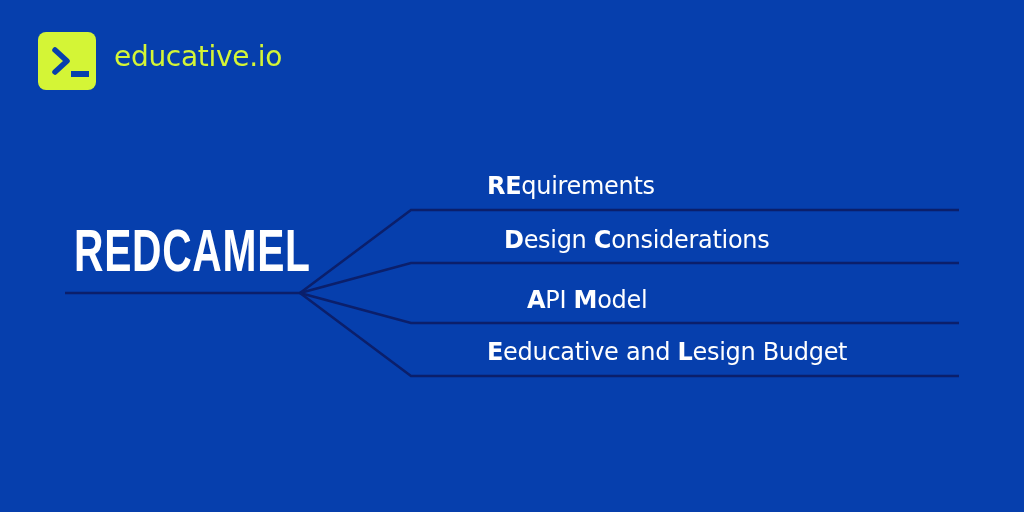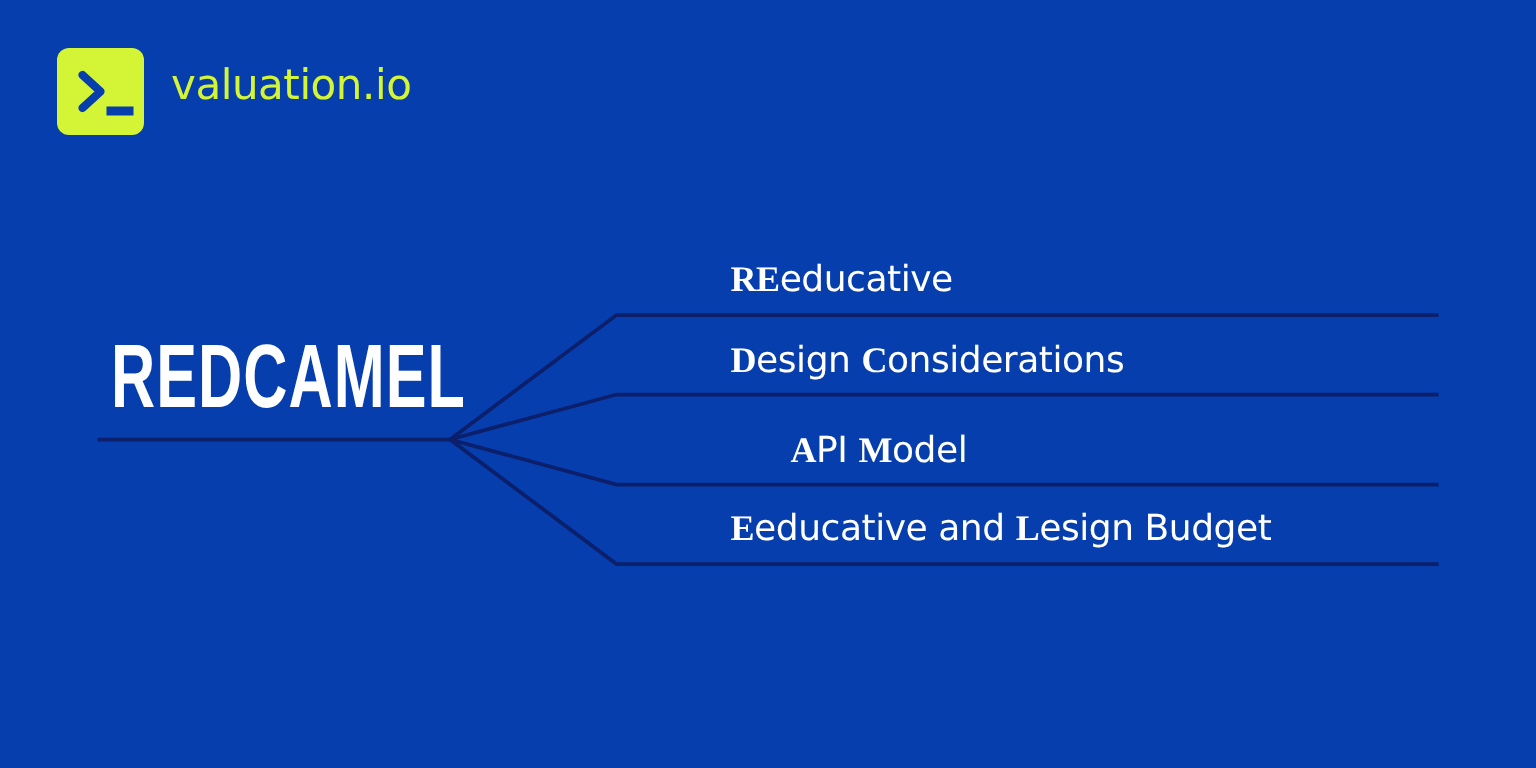--- a/index.html
+++ b/index.html
@@ -3,41 +3,41 @@
 <meta charset="utf-8">
 <style>
   html, body { margin:0; padding:0; }
   body { width:1024px; height:512px; background:#063fad; position:relative; overflow:hidden; font-family:"DejaVu Sans", sans-serif; }
   .logo-box { position:absolute; left:38px; top:32px; width:58px; height:58px; background:#d4f536; border-radius:8px; }
   .logo-box svg { position:absolute; left:0; top:0; }
   .brand { position:absolute; left:114px; top:40px; font-size:28px; color:#d4f536; font-family:"DejaVu Sans", sans-serif; letter-spacing:-0.3px; }
   .title { position:absolute; left:74px; top:216px; font-family:"Liberation Sans", sans-serif; font-weight:bold; font-size:60px; color:#ffffff; transform:scaleX(0.68); transform-origin:left top; letter-spacing:1px; line-height:70px; }
   svg.lines { position:absolute; left:0; top:0; }
   .item { position:absolute; left:487px; font-size:24px; color:#ffffff; font-family:"DejaVu Sans", sans-serif; white-space:nowrap; letter-spacing:-0.3px; }
-  .item b { font-weight:bold;font-family:Liberation Serif, serif; }
+  .item b { font-weight:bold; }
 </style>
 </head>
 <body>
 
 <div class="logo-box">
   <svg width="58" height="58" viewBox="0 0 58 58">
     <polyline points="17,18 29,29 17,40" fill="none" stroke="#063fad" stroke-width="5.5" stroke-linecap="round" stroke-linejoin="round"></polyline>
     <rect x="33" y="39" width="18" height="6" fill="#063fad"></rect>
   </svg>
 </div>
-<div class="brand">valuation.io</div>
+<div class="brand">educative.io</div>
 
 <svg class="lines" width="1024" height="512">
   <g stroke="#0b1f6b" stroke-width="2.5" fill="none">
     <line x1="65" y1="293" x2="300" y2="293"></line>
     <polyline points="300,293 411,210 959,210"></polyline>
     <polyline points="300,293 411,263 959,263"></polyline>
     <polyline points="300,293 411,323 959,323"></polyline>
     <polyline points="300,293 411,376 959,376"></polyline>
   </g>
 </svg>
 
 <div class="title">REDCAMEL</div>
 
-<div class="item" style="top:172px;"><b>RE</b><span>educative</span></div>
-<div class="item" style="top:226px;"><b>D</b><span>esign </span><b>C</b><span>onsiderations</span></div>
+<div class="item" style="top:172px;"><b>RE</b><span>quirements</span></div>
+<div class="item" style="top:226px;margin-left:17px;"><b>D</b><span>esign </span><b>C</b><span>onsiderations</span></div>
 <div class="item" style="top:286px;margin-left:40px;"><b>A</b><span>PI </span><b>M</b><span>odel</span></div>
 <div class="item" style="top:338px;"><b>E</b><span>educative and </span><b>L</b><span>esign Budget</span></div>
 
 </body></html>

